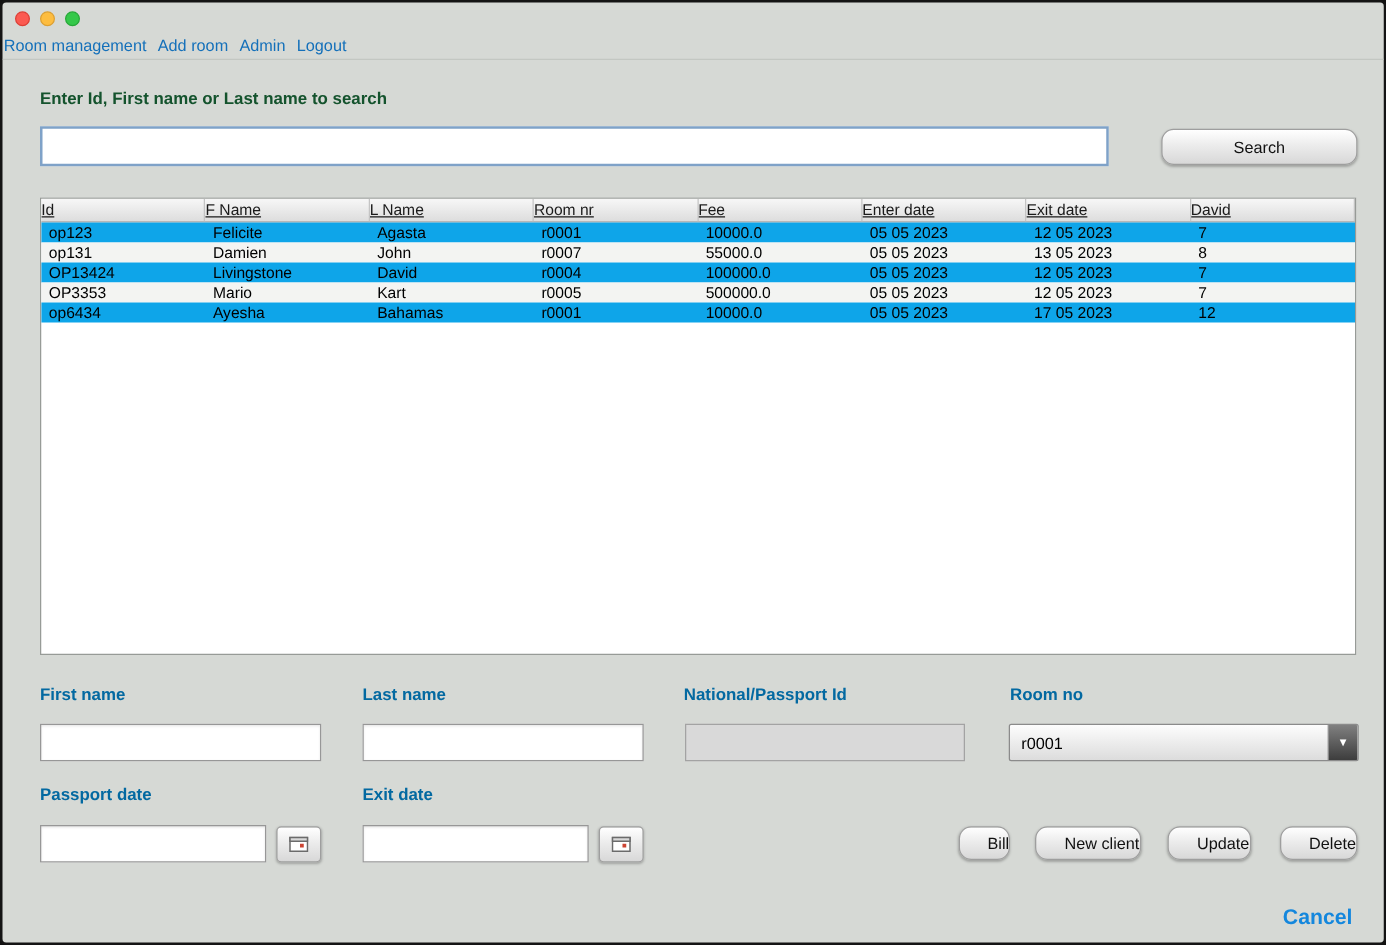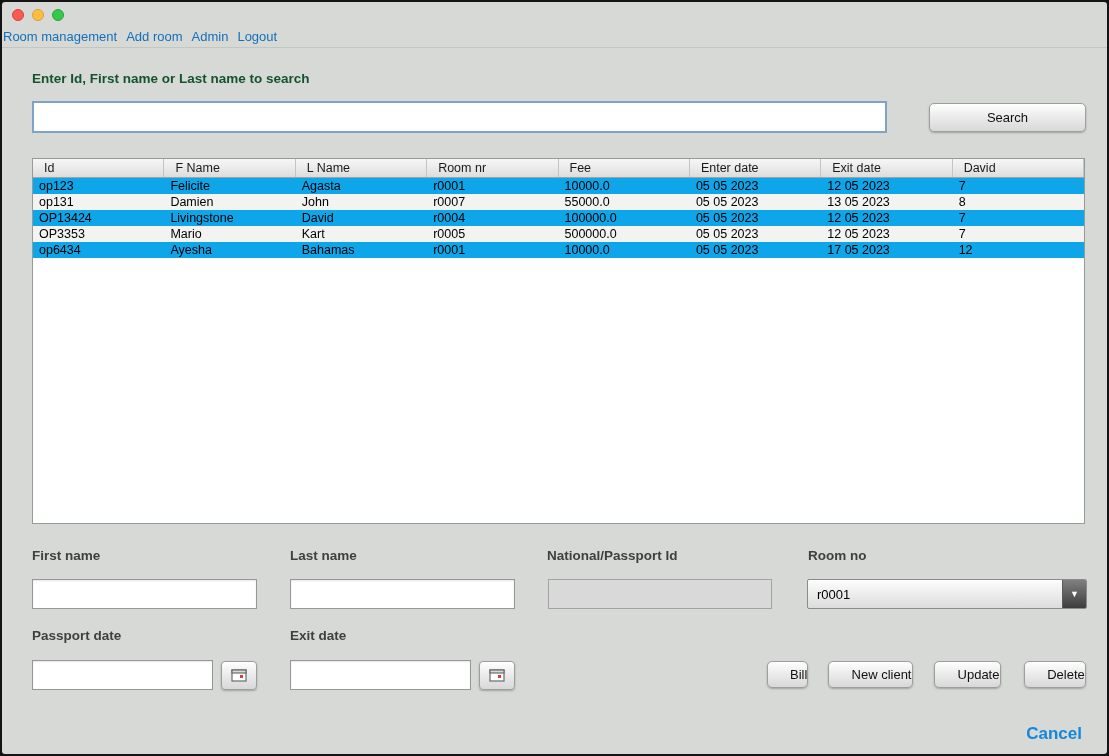--- a/index.html
+++ b/index.html
@@ -19,37 +19,37 @@
   .menubar { position:absolute; left:0; top:24px; width:100%; height:22px;
              display:flex; align-items:center; padding-left:1px; gap:9px;
              border-bottom:1px solid #c3c7c2; }
   .menu-item { color:#1470ba; font-size:13px; cursor:default; white-space:nowrap; }
   
   .search-label { position:absolute; left:30px; top:69px; color:#14532d; font-size:13.5px; font-weight:bold; }
   .search-input { position:absolute; left:30px; top:99px; width:855px; height:32px;
                   border:2px solid #7fa2c8; background:#fff; font-size:14px; padding:0 8px;
                   font-family:"Liberation Sans", sans-serif; outline:none; }
   .aqua { background:linear-gradient(#ffffff, #ececec 45%, #d8d8d8);
-          border:1px solid #9e9e9e; border-radius:5px;
+          border:1px solid #9e9e9e; border-radius:10px;
           box-shadow:0 1px 2px rgba(0,0,0,0.25);
           font-size:13px; color:#111; font-family:"Liberation Sans", sans-serif; cursor:default; }
   .search-btn { position:absolute; left:927px; top:101px; width:157px; height:29px; }
   
   .table { position:absolute; left:30px; top:156px; width:1053px; height:366px;
            background:#fff; border:1px solid #979b97; overflow:hidden; }
   .thead { display:grid; grid-template-columns:repeat(8,1fr); height:19px;
            background:linear-gradient(#f7f7f7,#dddddd); border-bottom:1px solid #a2a2a2; }
-  .th { font-size:12.5px; color:#1a1a1a; line-height:18px; padding-left:11px;
-        border-right:1px solid #c4c4c4; overflow:hidden; white-space:nowrap; }
+  .th { font-size:12.5px; color:#1a1a1a; line-height:18px; padding-left:0;
+        border-right:1px solid #c4c4c4; overflow:hidden; white-space:nowrap;text-decoration:underline; }
   .tr { display:grid; grid-template-columns:repeat(8,1fr); height:16px; background:#0ea5e9; }
   .tr.alt { background:#f3f4f2; }
   .td { font-size:12.5px; color:#000; line-height:16px; padding-left:6px;
         overflow:hidden; white-space:nowrap; }
   
-  .flabel { position:absolute; color:#404040; font-size:13.5px; font-weight:bold; }
+  .flabel { position:absolute; color:#0369a1; font-size:13.5px; font-weight:bold; }
   .finput { position:absolute; height:30px; border:1px solid #979797; background:#fff;
             font-size:13px; padding:0 7px; font-family:"Liberation Sans", sans-serif; outline:none;
             box-shadow:inset 0 1px 2px rgba(0,0,0,0.10); }
   .finput:disabled { background:#d9d9d9; border-color:#a3a3a3; box-shadow:none; }
   .combo { position:absolute; left:805px; top:577px; width:280px; height:30px;
            background:linear-gradient(#fdfdfd,#dcdcdc); border:1px solid #8b8b8b; border-radius:2px;
            display:flex; align-items:center; justify-content:space-between; cursor:default; }
   .combo-value { font-size:13px; color:#000; padding-left:9px; }
   .combo-arrow { width:24px; height:100%; background:linear-gradient(#808080,#3d3d3d);
                  color:#fff; font-size:9px; display:flex; align-items:center; justify-content:center;

